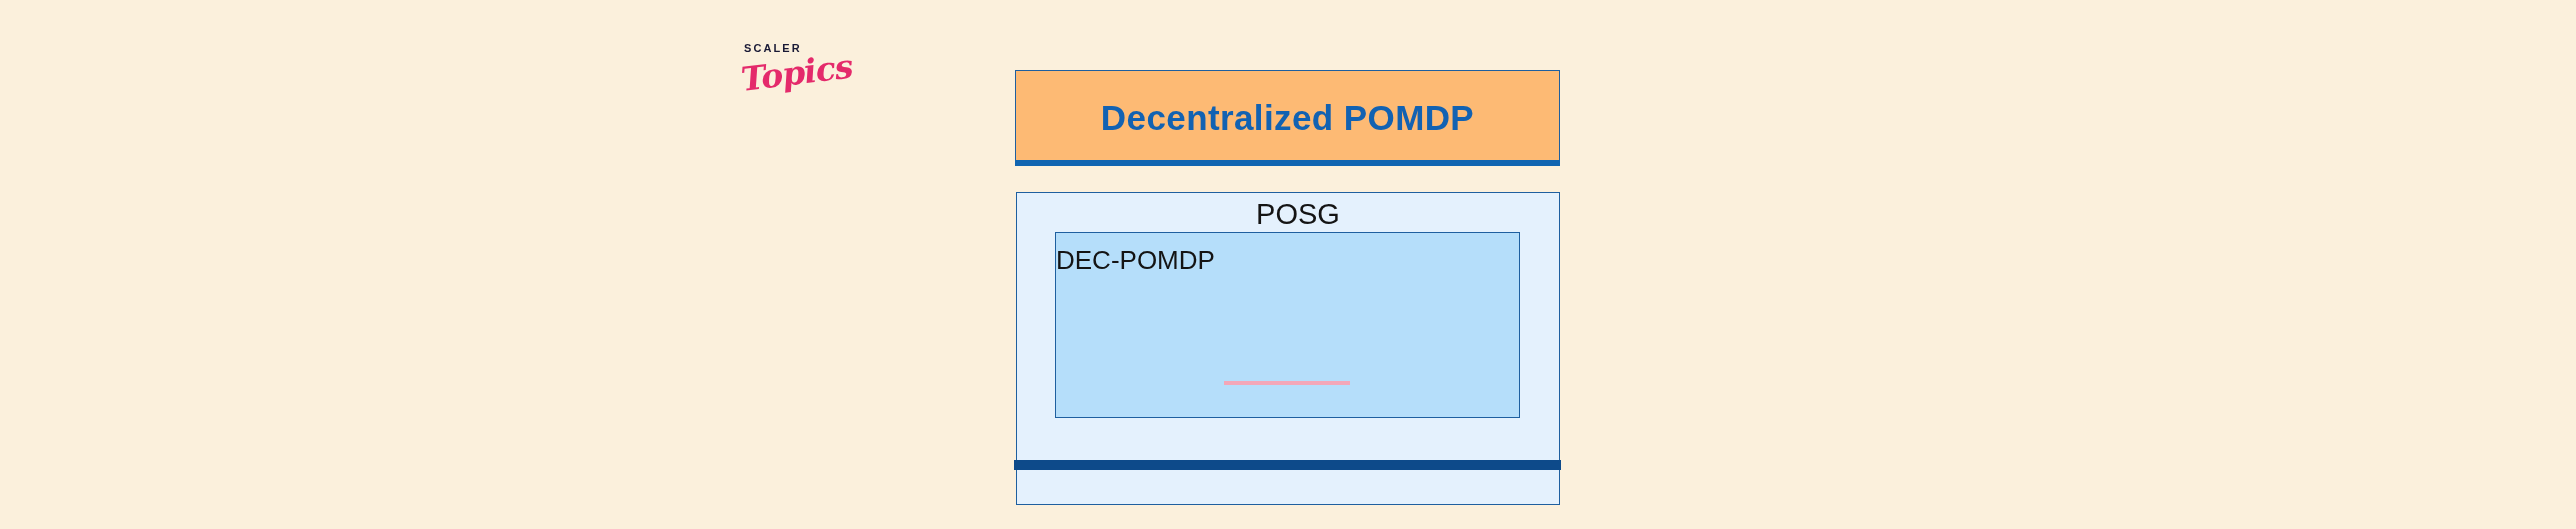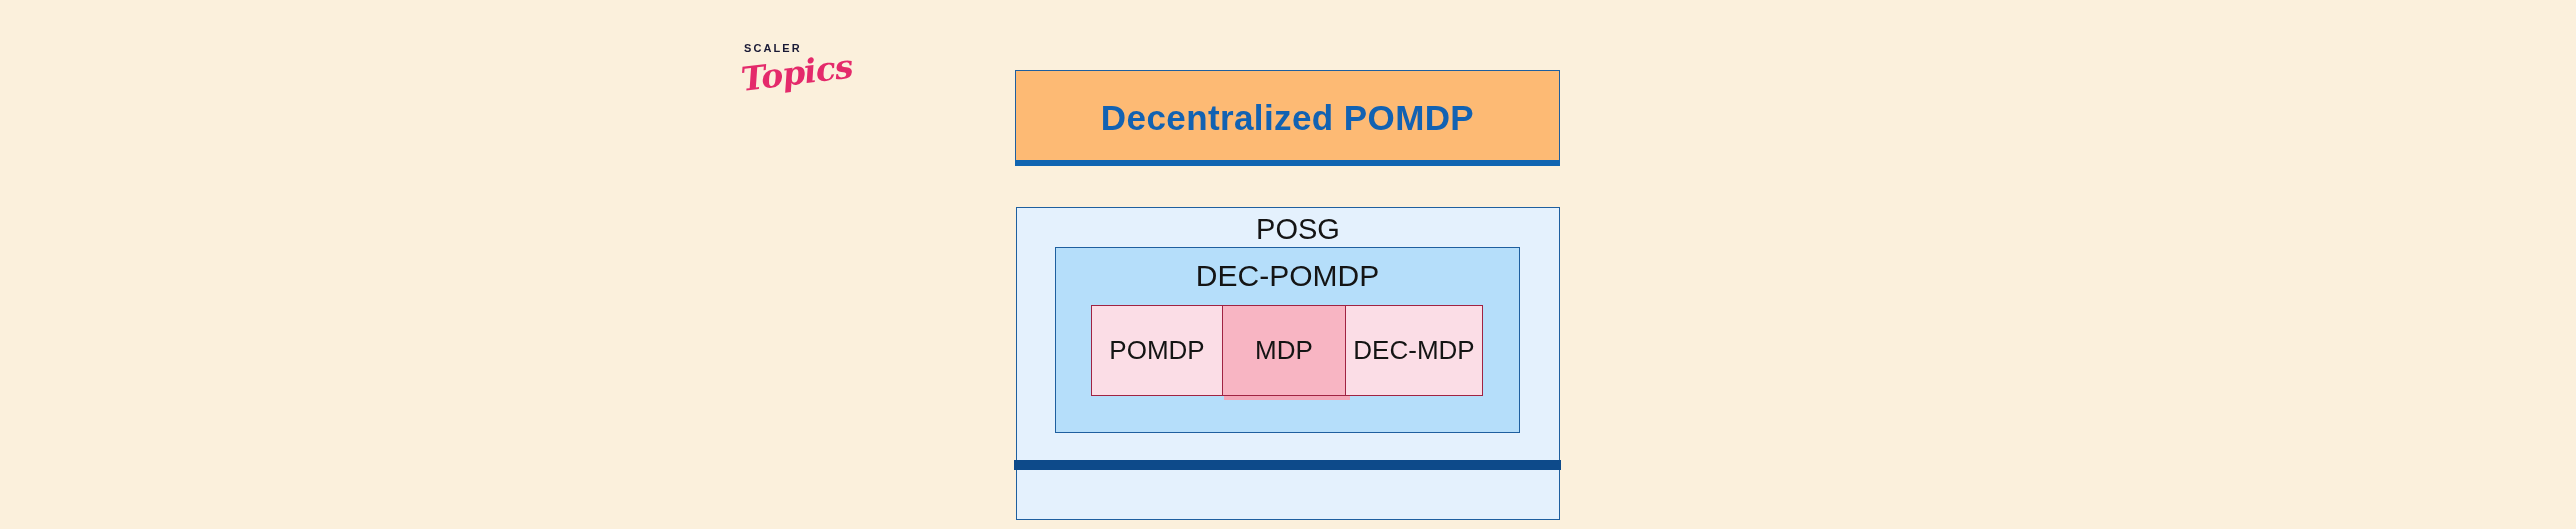--- a/index.html
+++ b/index.html
@@ -24,31 +24,31 @@
 
   
   .title-box { position:absolute; left:1015px; top:70px; width:545px; height:96px;
     background:#fdba74; border:1.7px solid var(--box-border);
     display:flex; align-items:center; justify-content:center; }
   .title-text { color:var(--title-text); font-size:35px; font-weight:700; letter-spacing:0.4px; }
   .title-bar { position:absolute; left:1015px; top:160px; width:545px; height:6px;
     background:var(--title-bar); }
 
   
-  .outer-box { position:absolute; left:1016px; top:207px; width:544px; height:313px;
+  .outer-box { position:absolute; left:1016px; top:192px; width:544px; height:313px;
     background:var(--outer-fill); border:1.7px solid var(--box-border);padding-left:20px; }
   .outer-label { text-align:center; padding-top:4.3px; font-size:29px; line-height:34px;
     color:var(--label-text); }
   .navy-bar { position:absolute; left:1014px; top:460px; width:547px; height:10.3px;
     background:var(--navy-bar); }
 
   
   .inner-box { position:absolute; left:38px; top:39px; width:465px; height:186px;
     background:var(--inner-fill); border:1.7px solid var(--box-border); }
-  .inner-label { text-align:center; padding-top:12px; font-size:30px; line-height:31px;
+  .inner-label { text-align:left; padding-top:12px; font-size:26px; line-height:31px;
     color:var(--label-text); }
 
   
   .pink-row { position:absolute; left:35px; top:57px; width:392px; height:91px;
     border:1.7px solid var(--red-border); display:flex; }
   .cell { display:flex; align-items:center; justify-content:center;
     font-size:26px; color:var(--label-text); }
   .cell-pomdp { width:131px; background:var(--pink-light); border-right:1.7px solid var(--red-border); }
   .cell-mdp { width:123px; background:var(--pink-medium); border-right:1.7px solid var(--red-border); }
   .cell-decmdp { flex:1; background:var(--pink-light); }
@@ -69,30 +69,19 @@
     <div class="title-text">Decentralized POMDP</div>
   </div>
   <div class="title-bar"></div>
 
   <div class="outer-box">
     <div class="outer-label">POSG</div>
 
     <div class="inner-box">
       <div class="inner-label">DEC-POMDP</div>
 
-      <div class="pink-row">
-        <div class="cell cell-pomdp">
-          <span>POMDP</span>
-        </div>
-        <div class="cell cell-mdp">
-          <span>MDP</span>
-        </div>
-        <div class="cell cell-decmdp">
-          <span>DEC-MDP</span>
-        </div>
-      </div>
       <div class="mdp-shadow"></div>
     </div>
   </div>
   <div class="navy-bar"></div>
 
 </div>
 
 
 </body></html>

